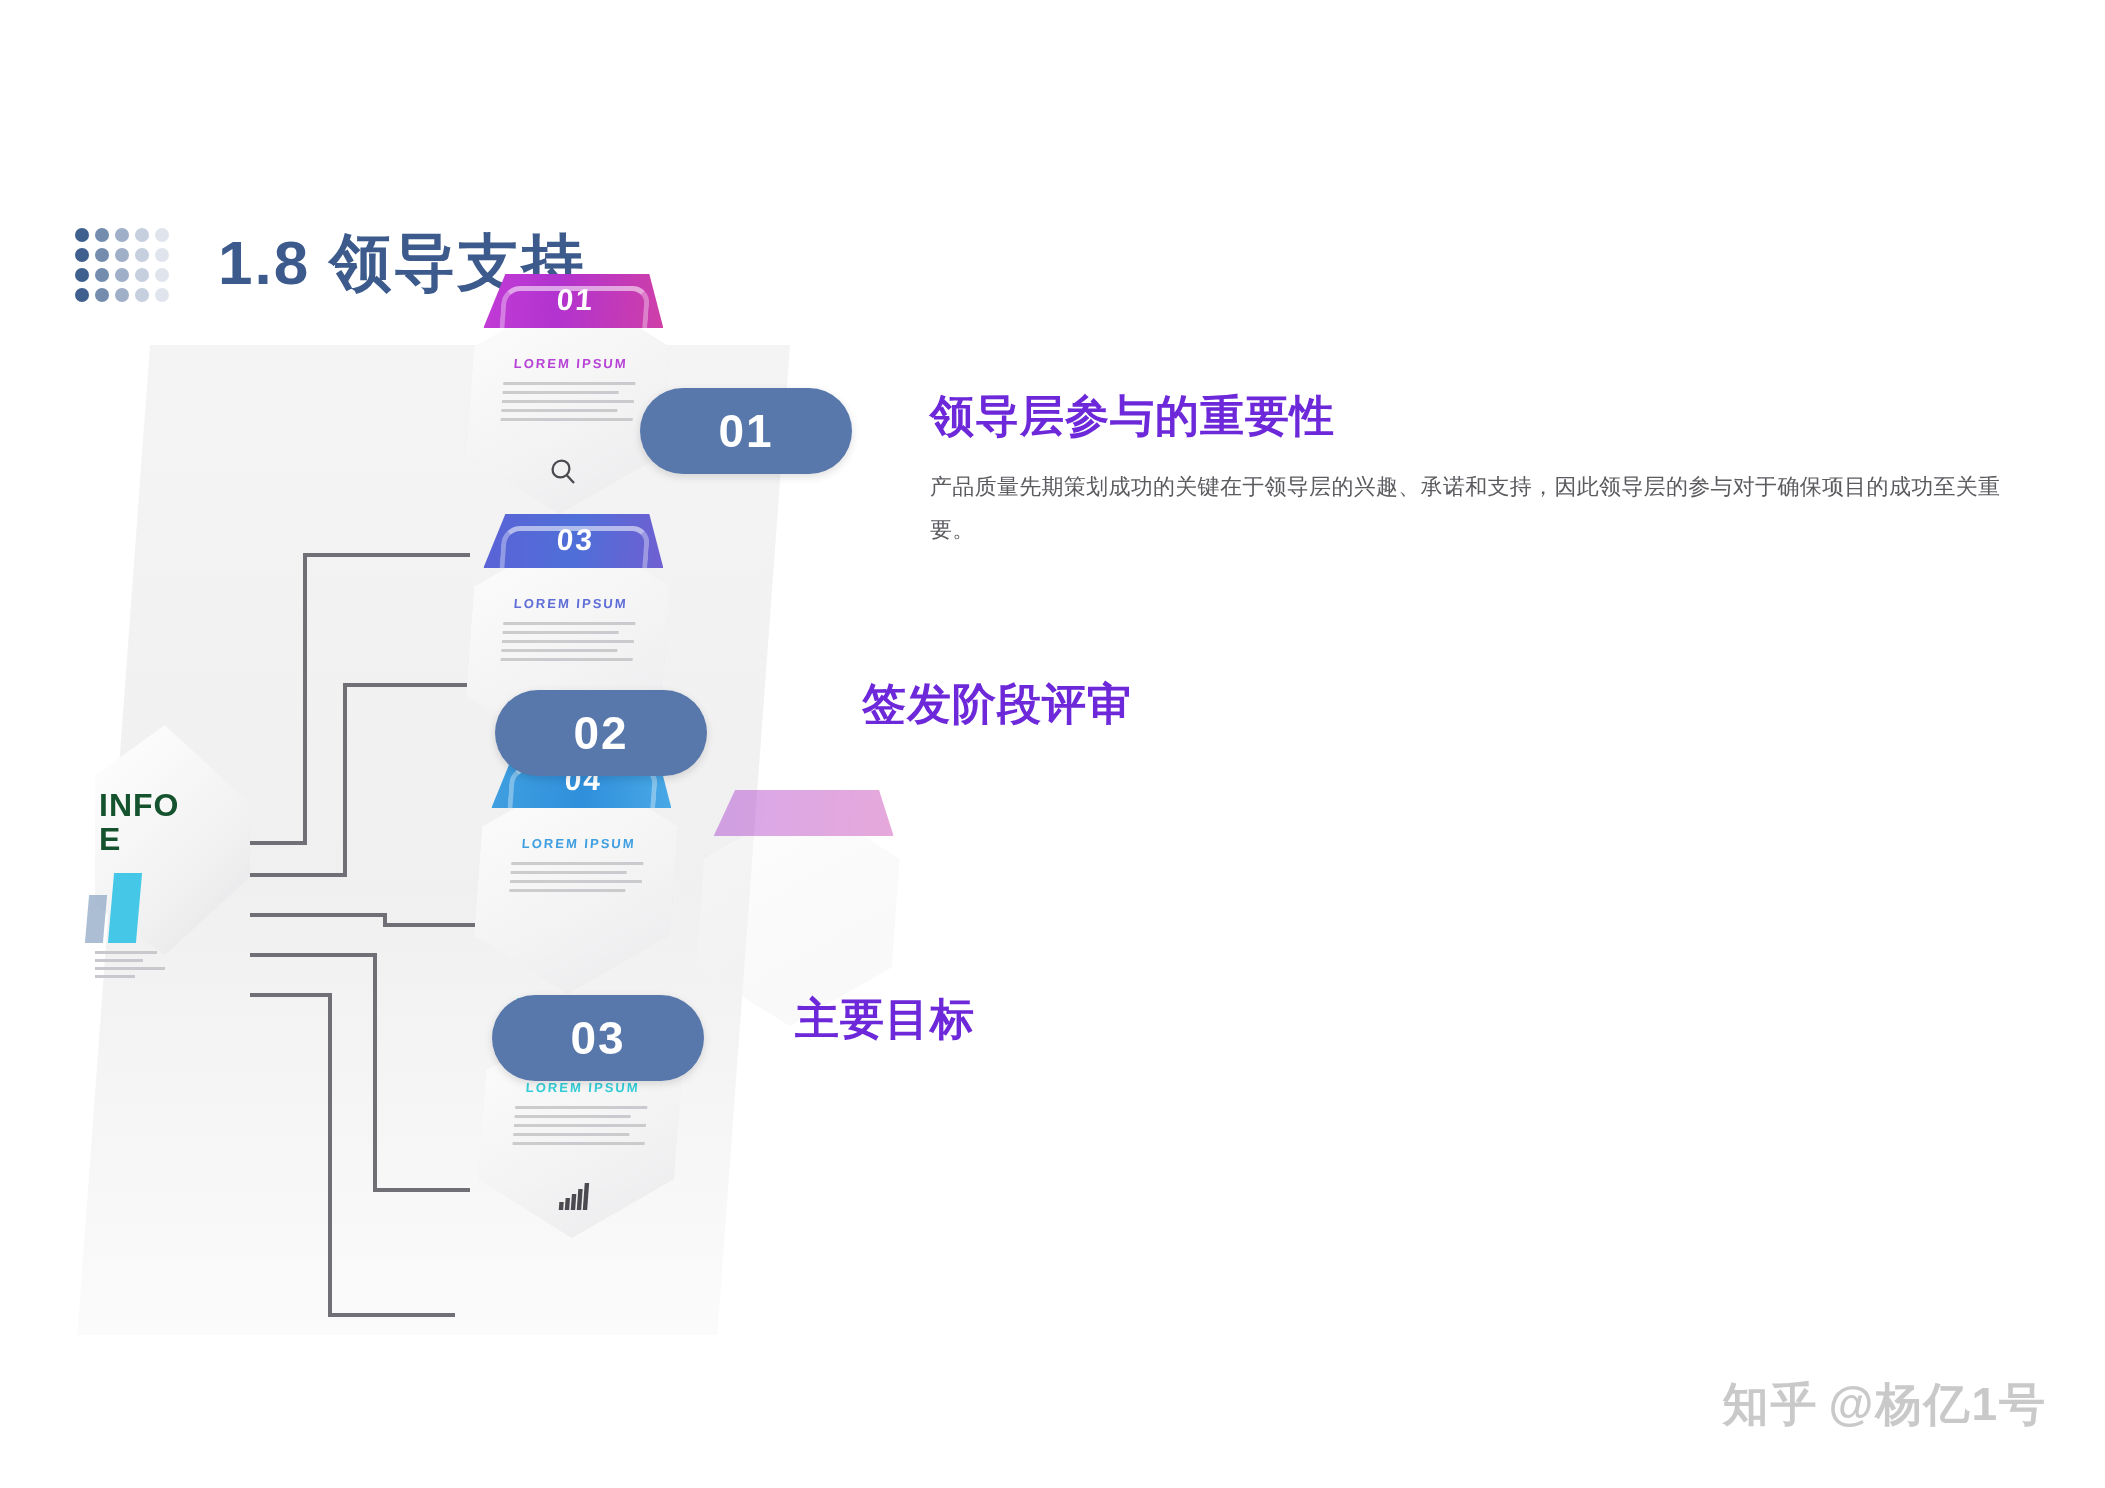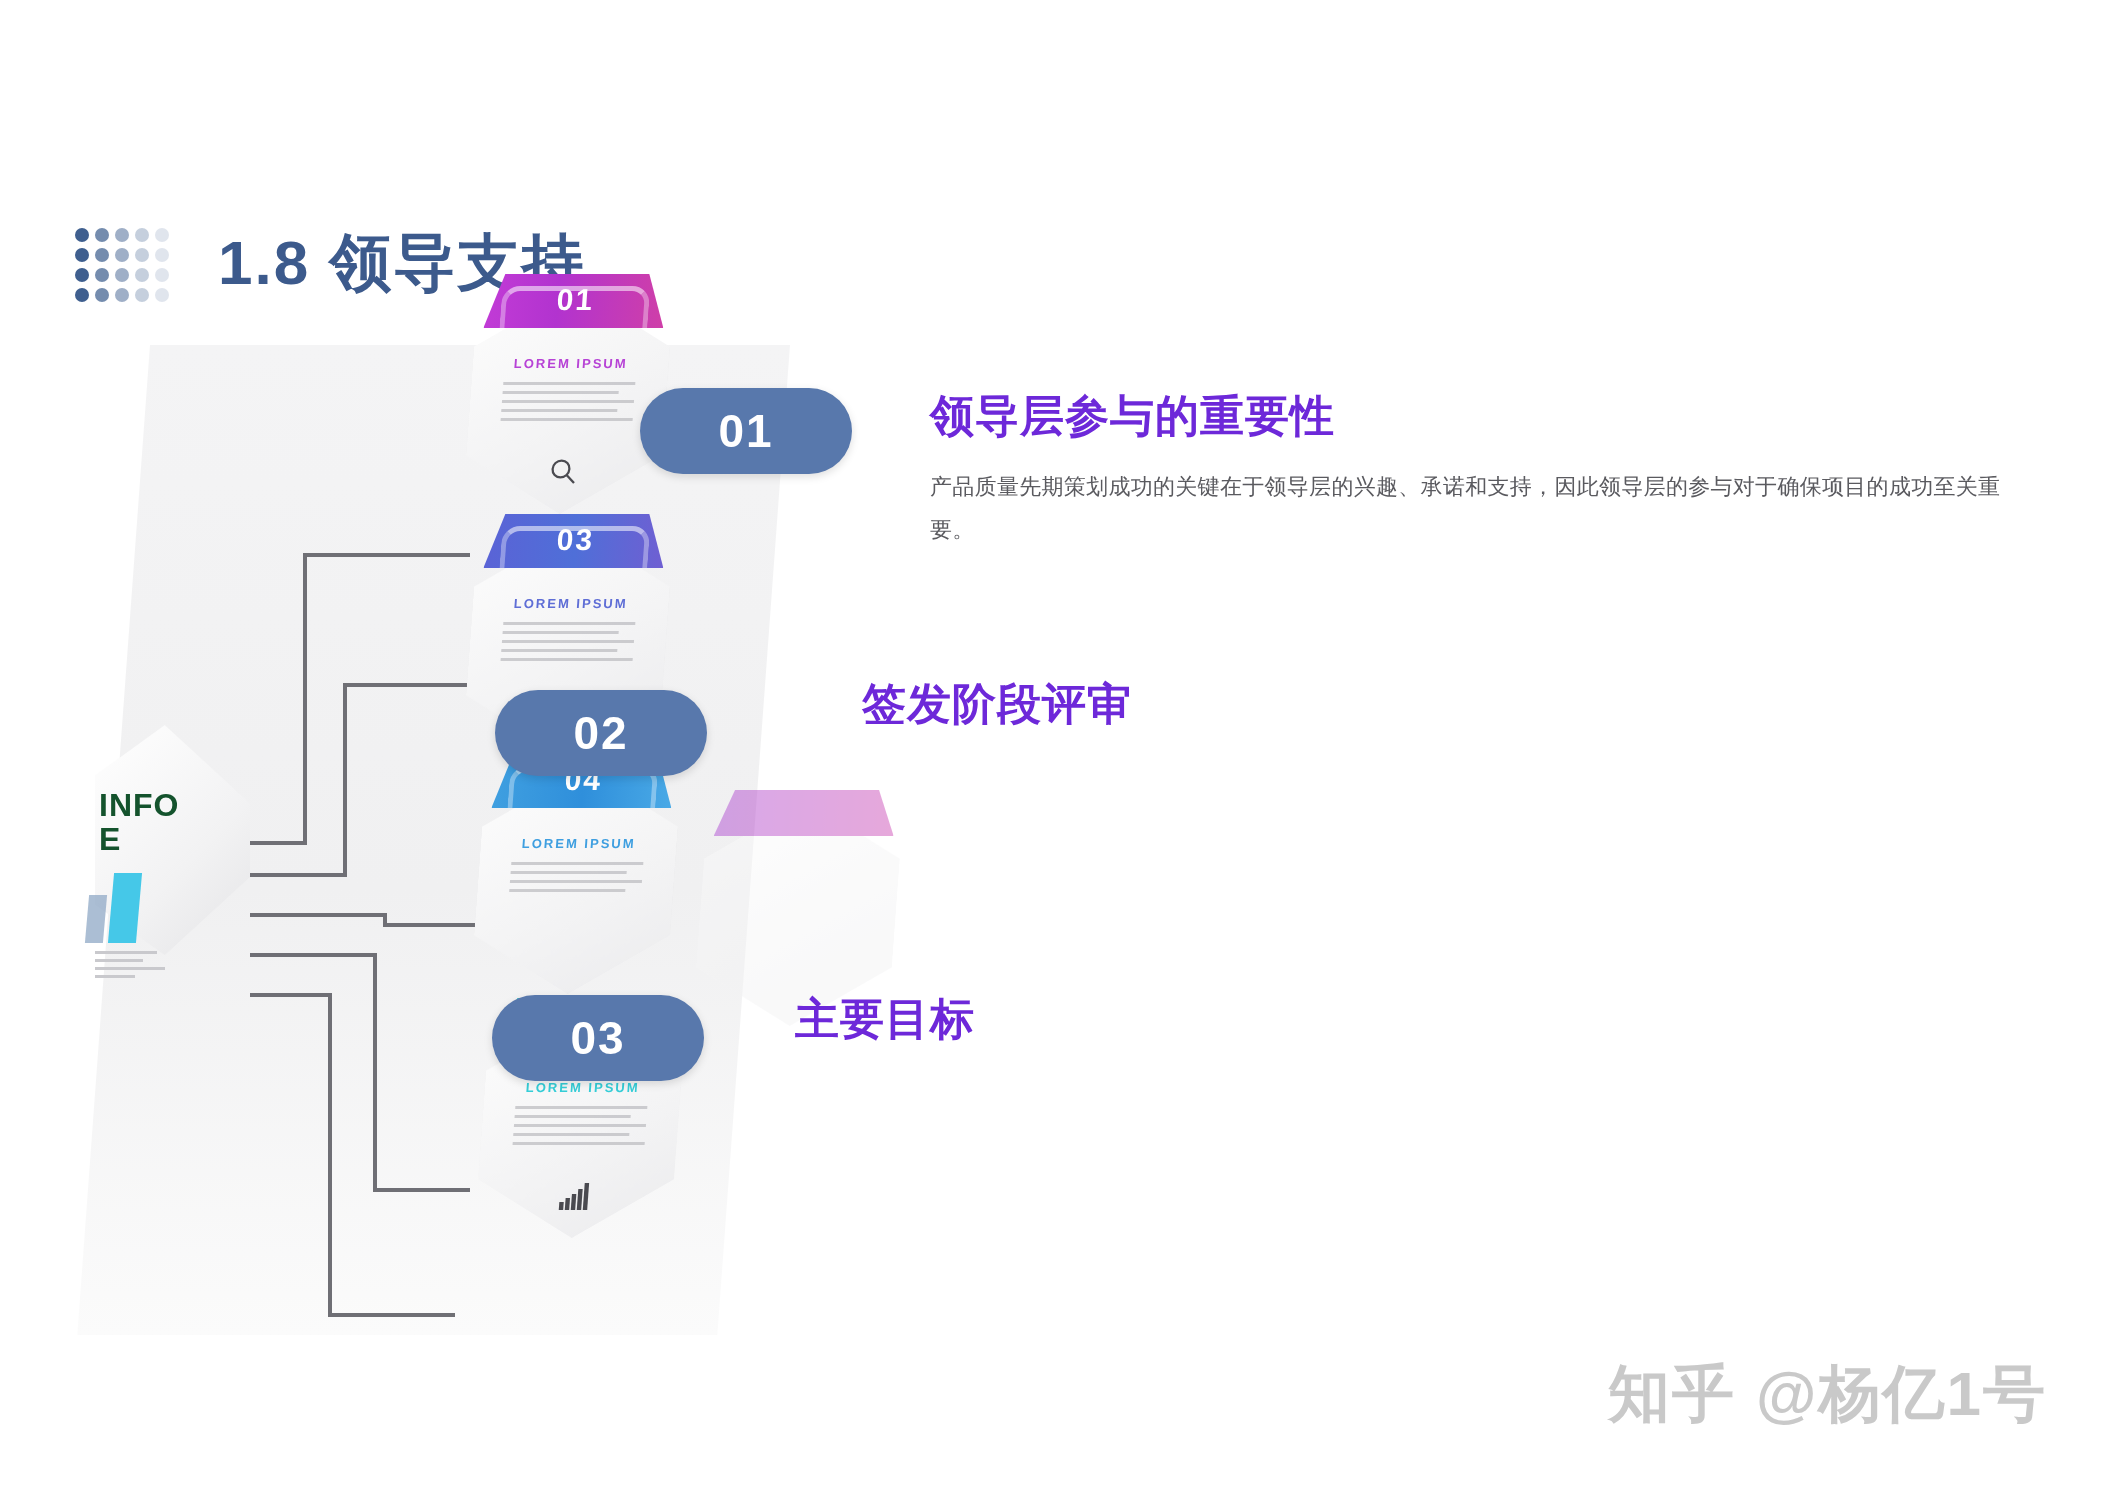--- a/index.html
+++ b/index.html
@@ -302,23 +302,23 @@
   #section-2 { left: 862px; top: 680px; width: 1090px; }
   #section-3 { left: 795px; top: 995px; width: 1120px; }
 
   
   #watermark {
     position: absolute;
     right: 58px;
     bottom: 52px;
     display: flex;
     align-items: center;
-    gap: 20px;
+    gap: 10px;
     color: #c9c9c9;
-    font-size: 62px;
+    font-size: 46px;
     font-weight: bold;
     letter-spacing: 2px;
     white-space: nowrap;
     margin-left: 44px;
   }
 </style>
 </head>
 <body>
 
 <div id="title-block">

